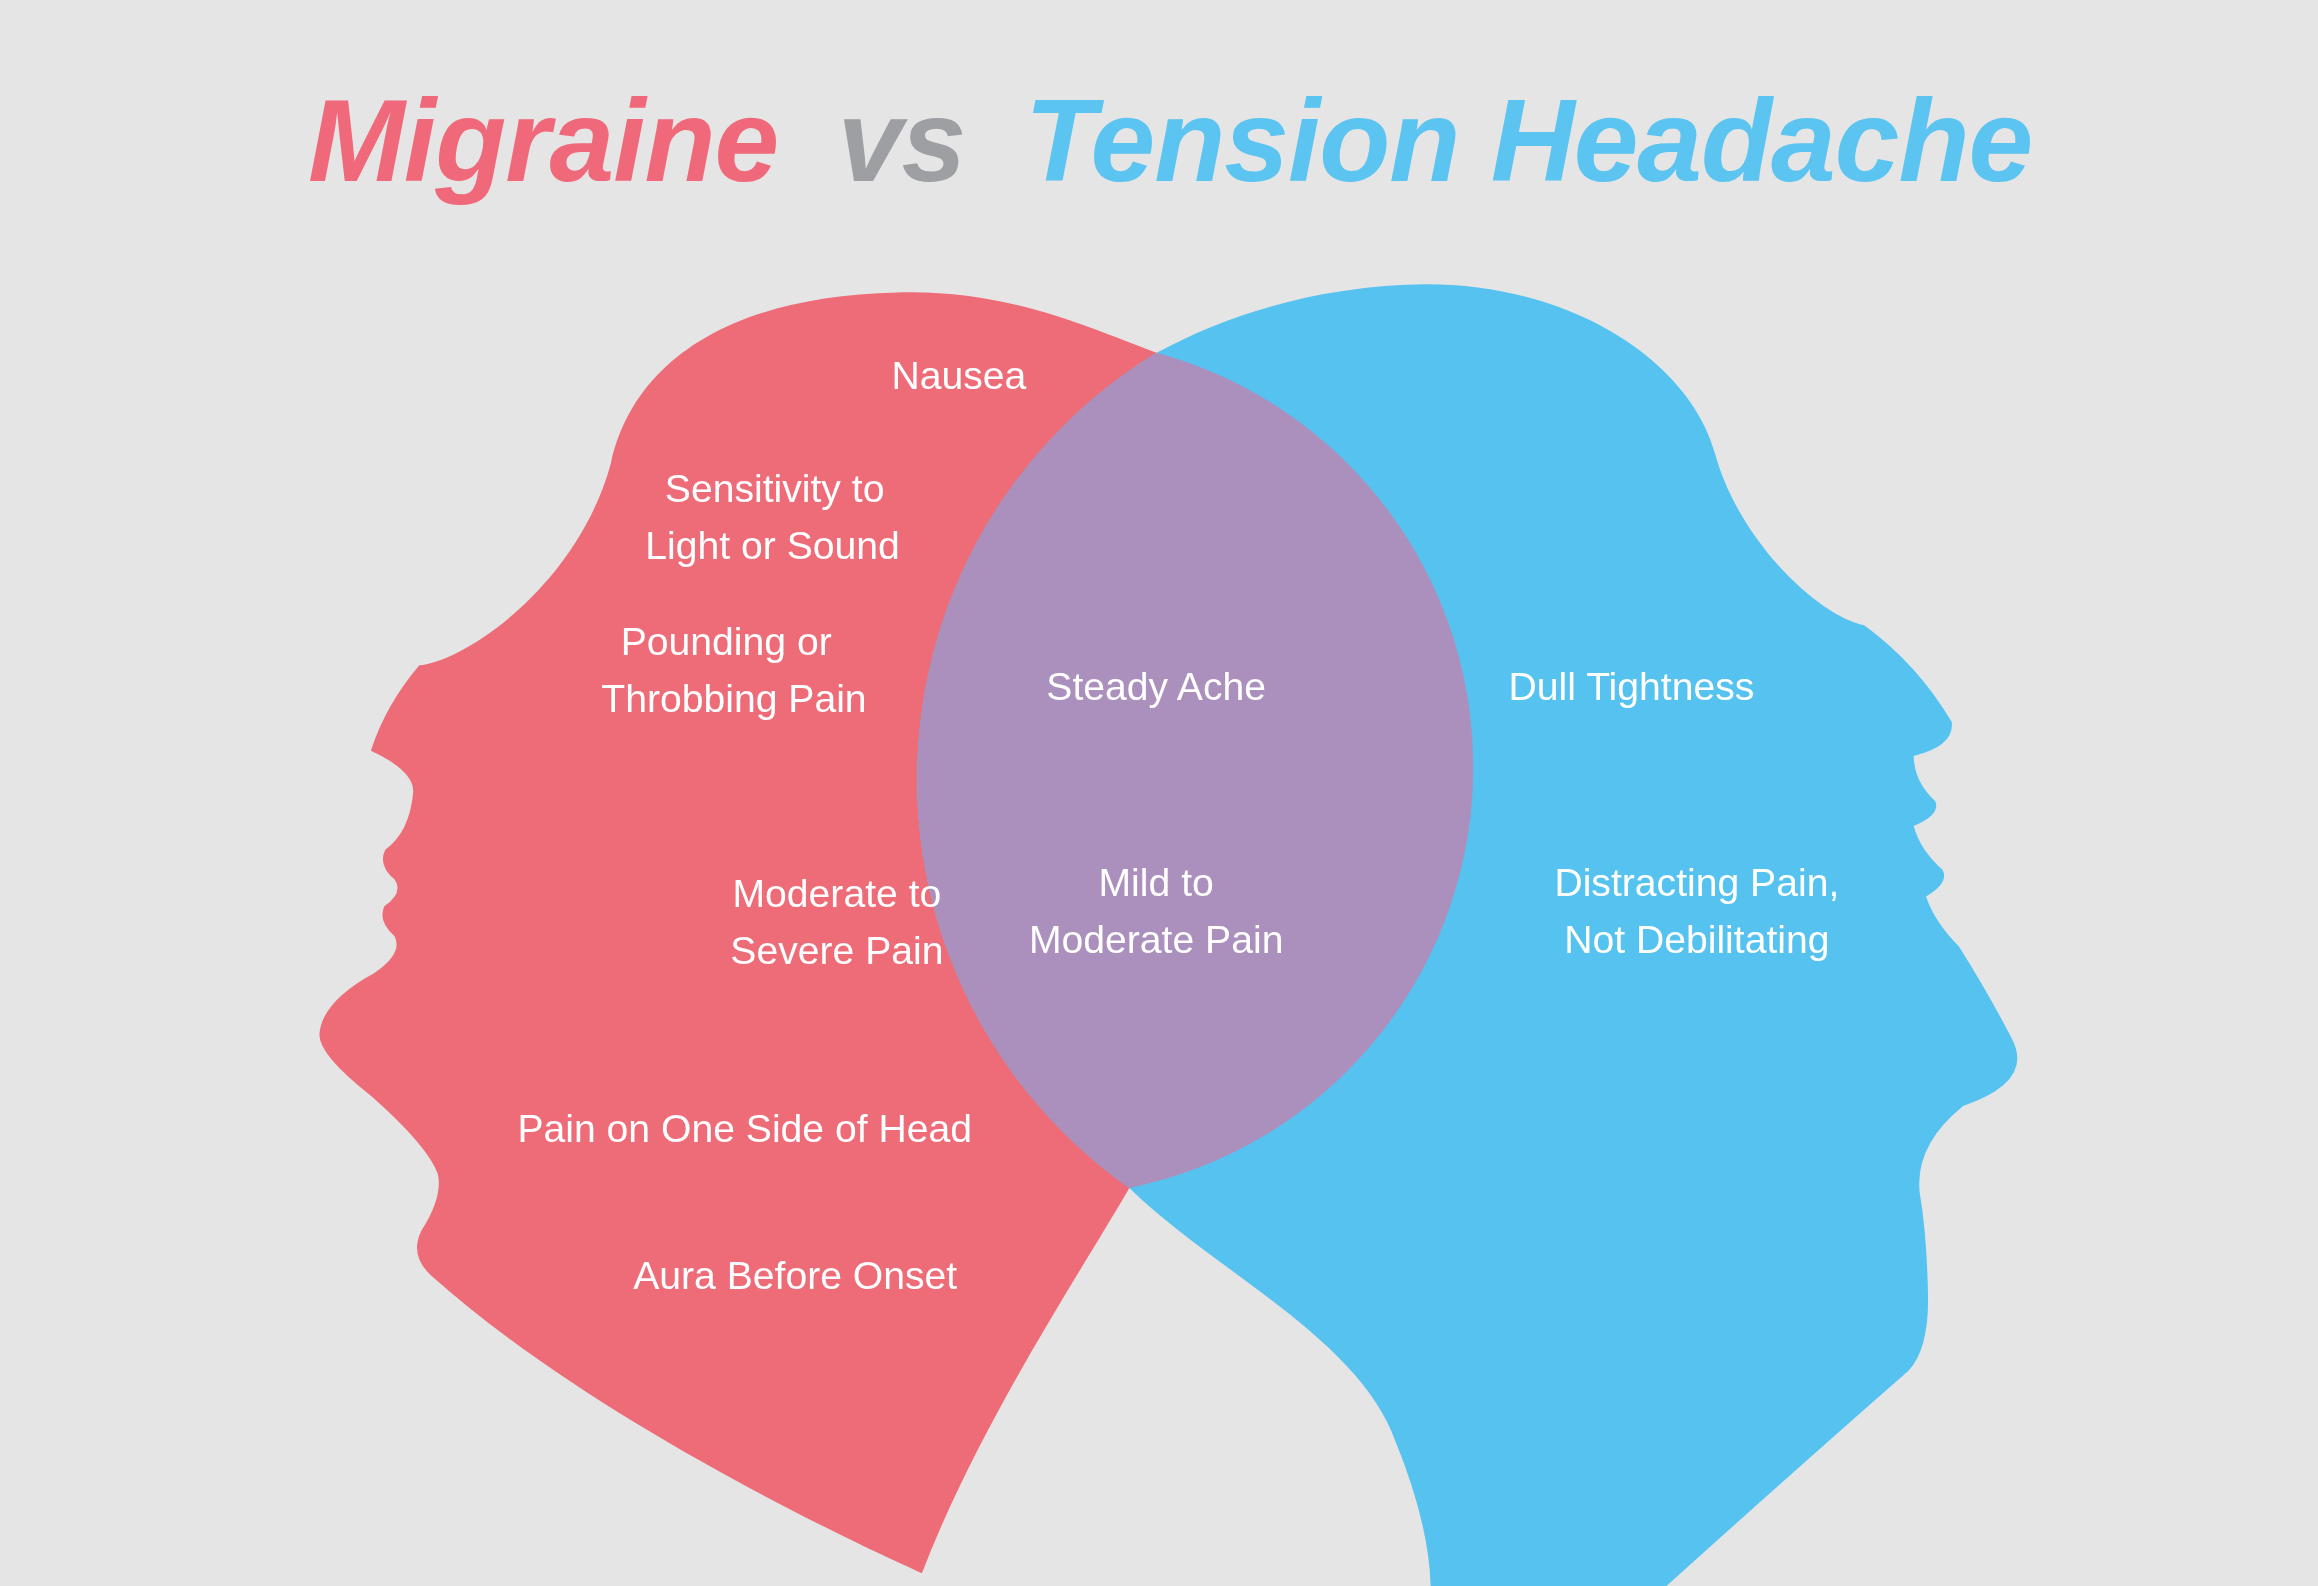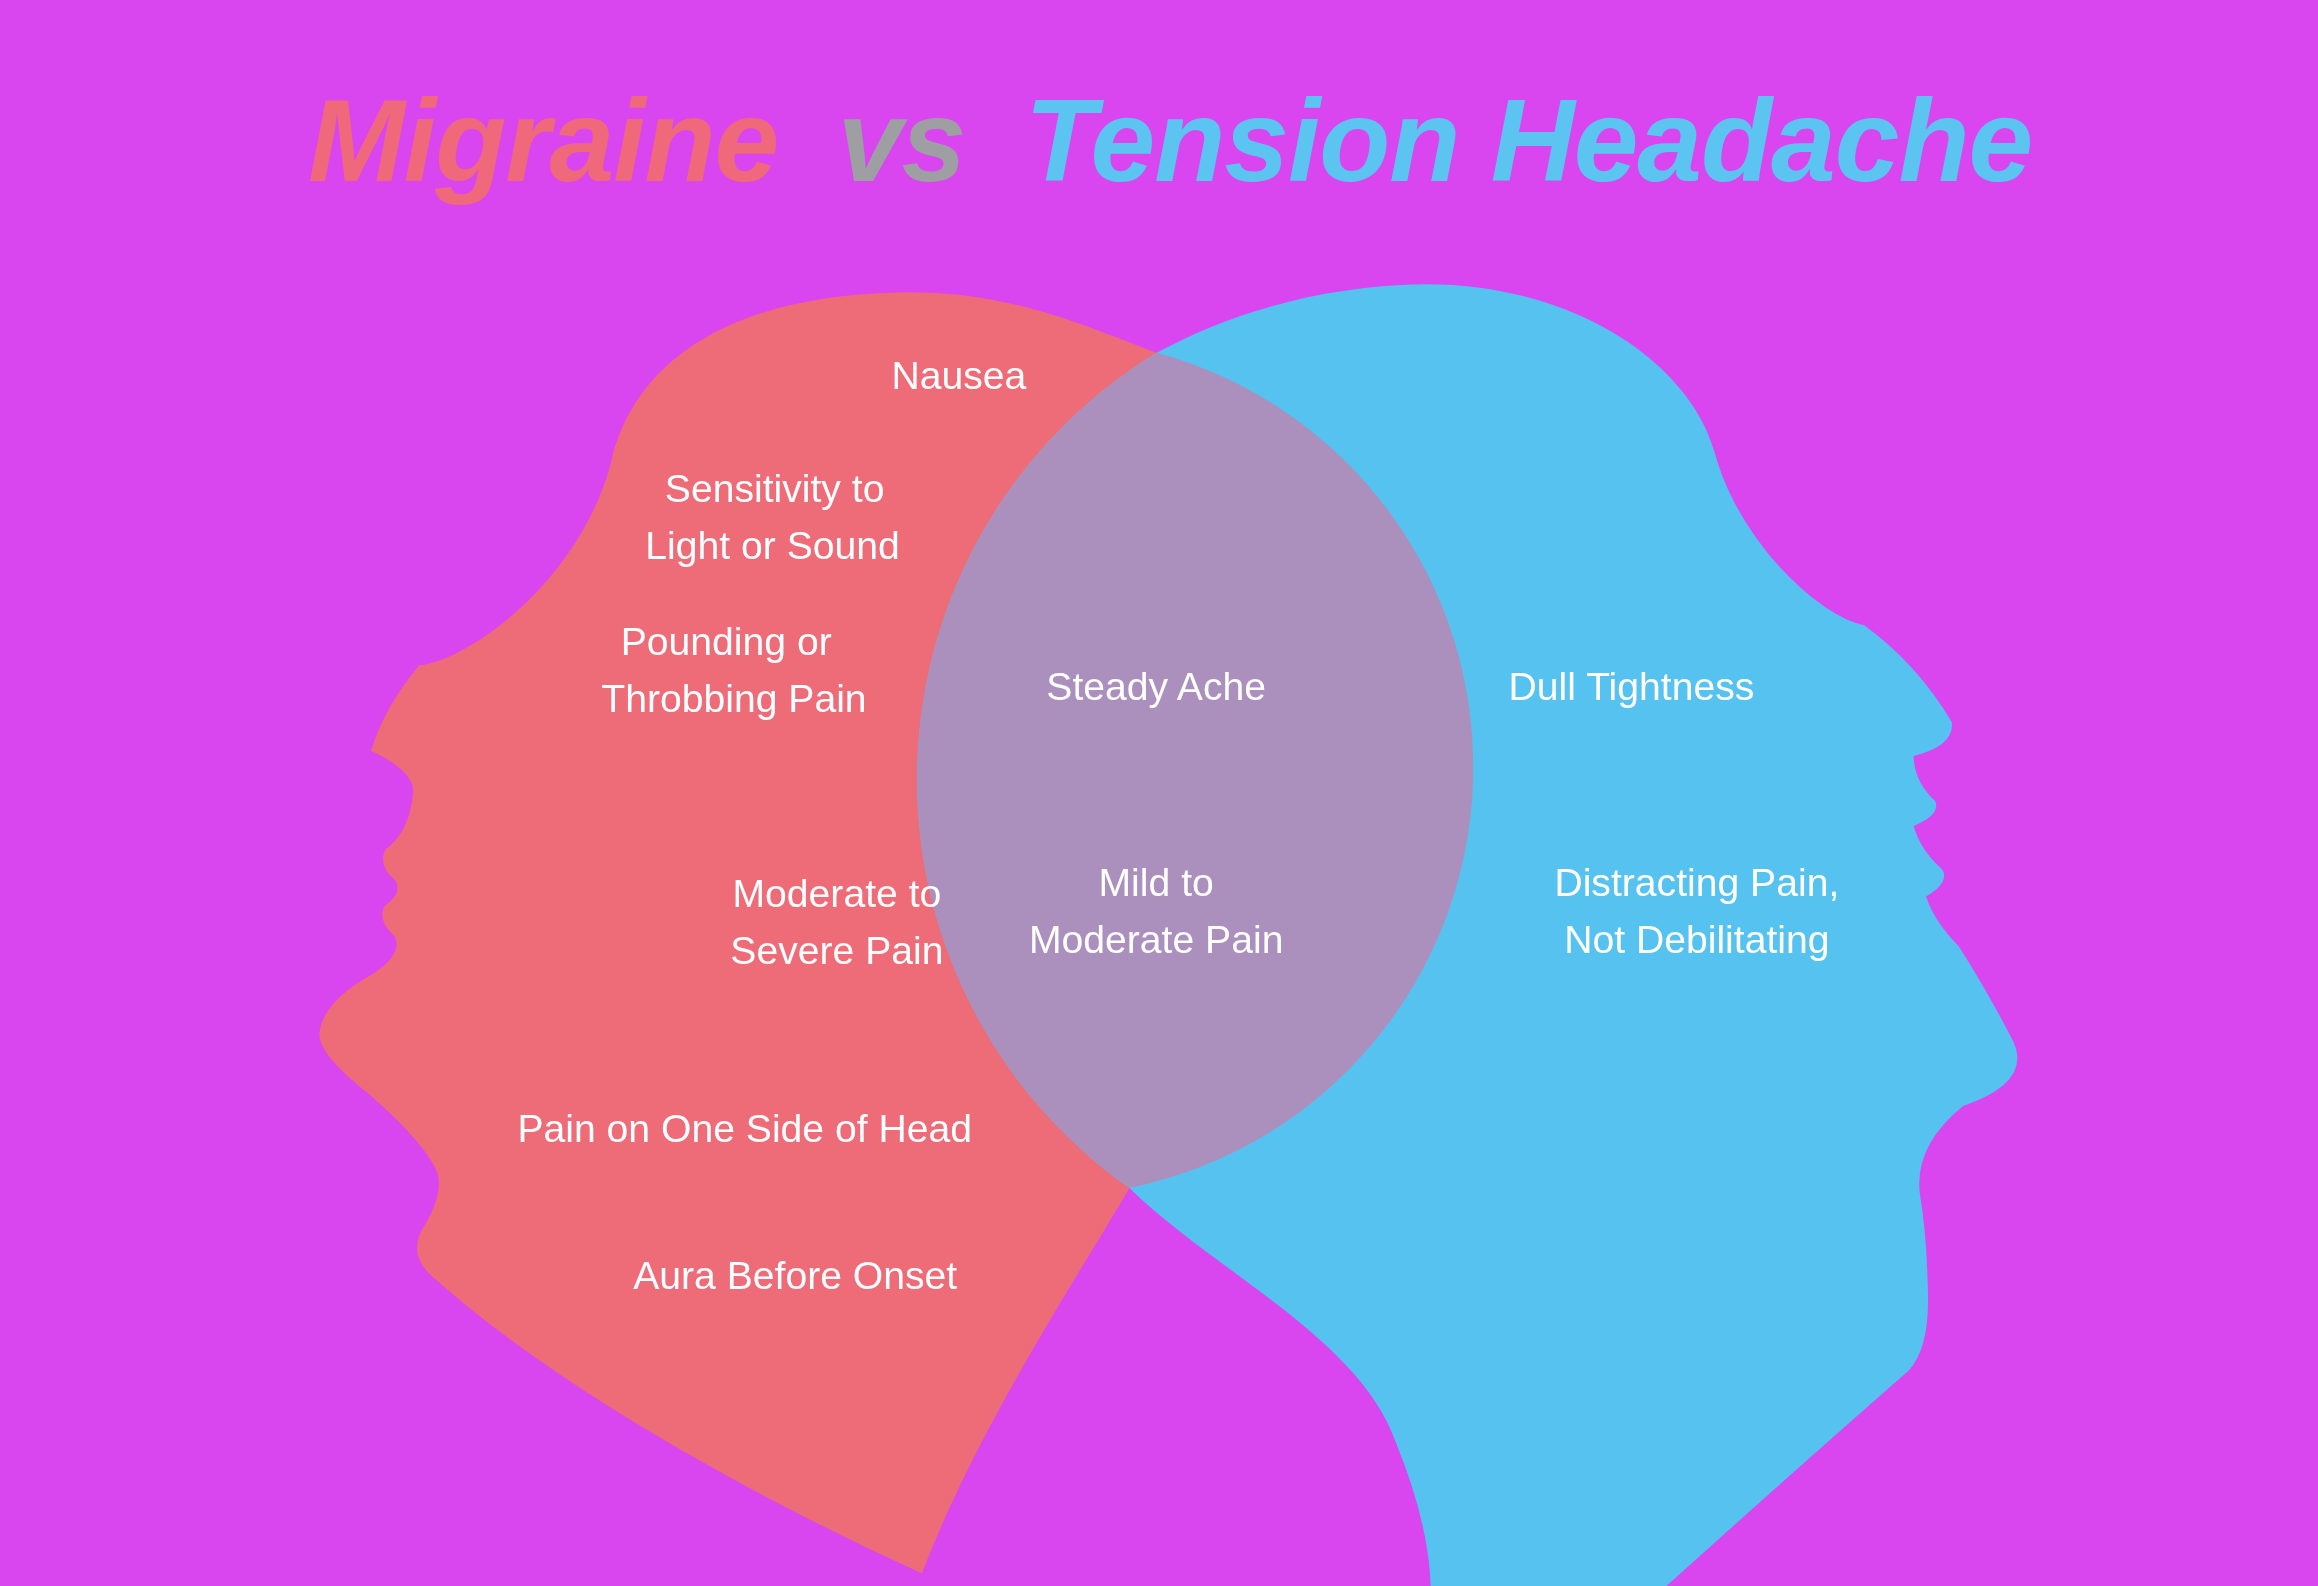--- a/index.html
+++ b/index.html
@@ -5,21 +5,21 @@
   html, body {
     margin: 0;
     padding: 0;
     background: #ffffff;
   }
   .stage {
     width: 100vw;
     height: calc(100vw * 3080 / 4501);
     max-height: 100vh;
     overflow: hidden;
-    background: #d946ef;
+    background: #e5e5e5;
   }
   svg.venn {
     display: block;
     width: 100%;
     height: 100%;
     font-family: "Liberation Sans", "DejaVu Sans", sans-serif;
   }
   .title-text {
     font-style: italic;
     font-weight: bold;

